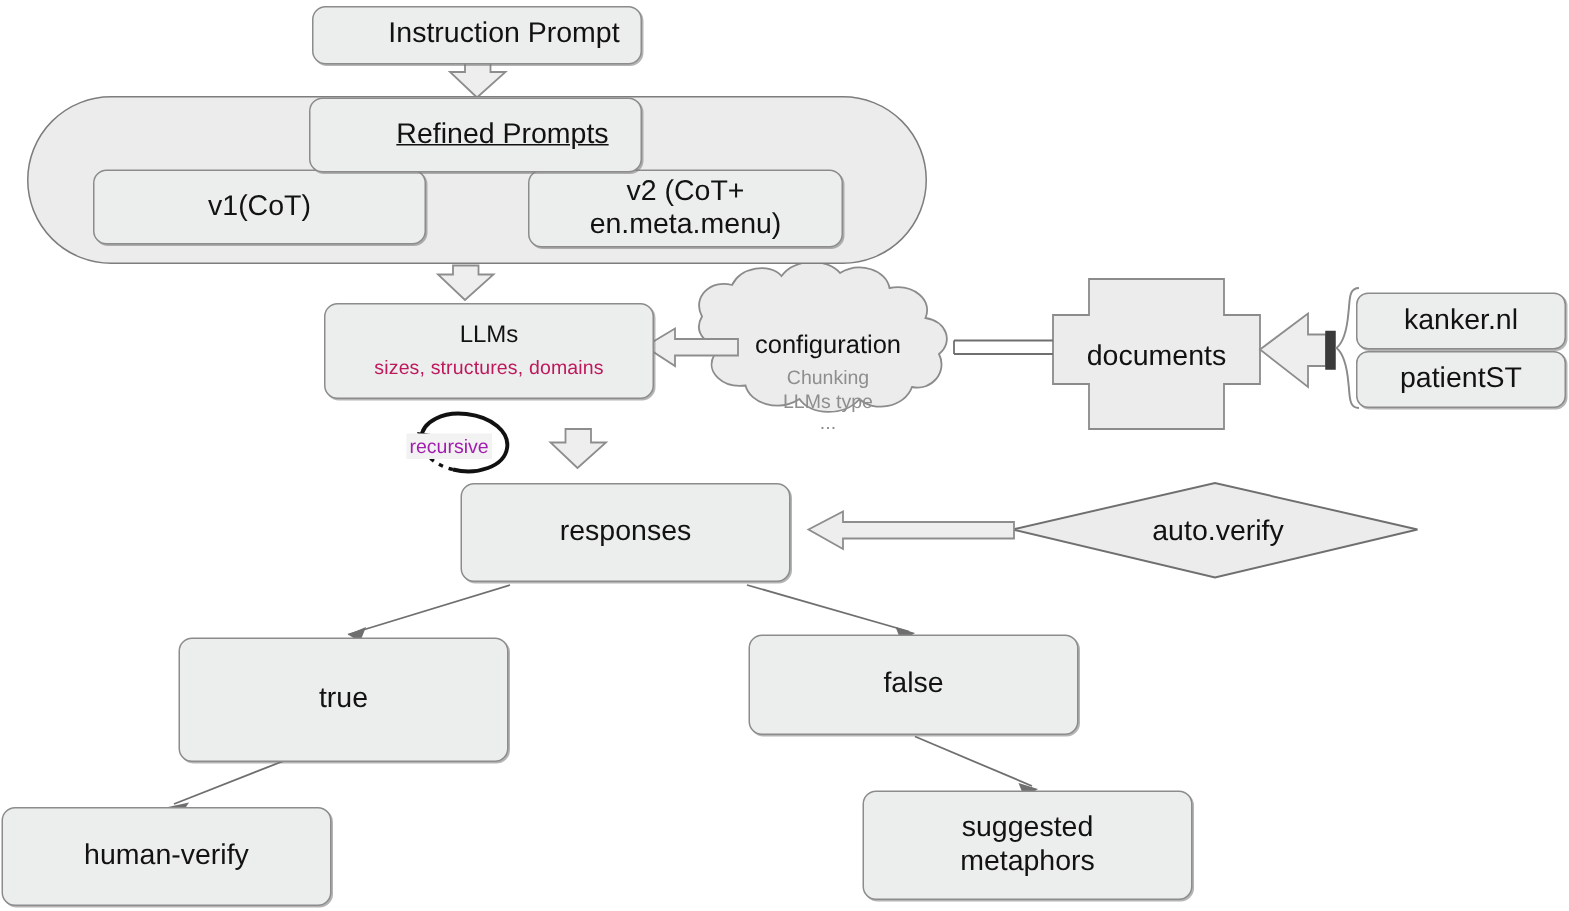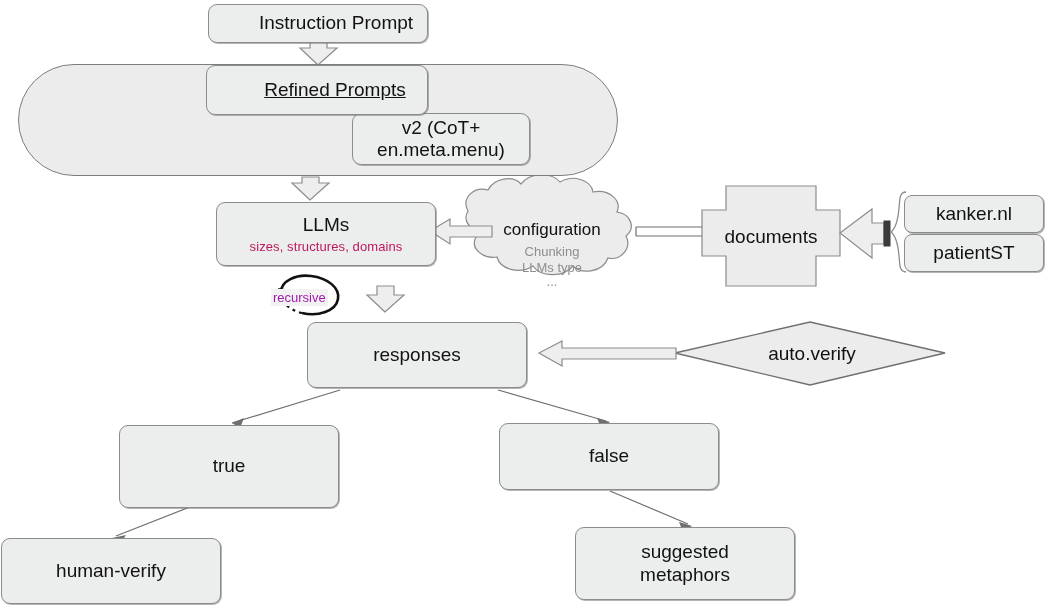--- a/index.html
+++ b/index.html
@@ -302,28 +302,31 @@
   <div class="pill" style="left:18px; top:64px; width:600px; height:112px;"></div>
 
   <div class="node front" style="left:208px; top:4px; width:220px; height:39px;">
     <span class="ttl">Instruction Prompt</span>
   </div>
 
   <div class="node front" style="left:206px; top:65px; width:222px; height:50px;text-decoration:underline;">
     <span class="ttl">Refined Prompts</span>
   </div>
 
-
-  <div class="node" style="left:352px; top:113px; width:178px; height:52px;text-align:center;">
+  <div class="node" style="left:62px; top:113px; width:222px; height:50px;">
+    <span class="ttl">v1(CoT)</span>
+  </div>
+
+  <div class="node" style="left:352px; top:113px; width:210px; height:52px;text-align:center;">
     <span class="ttl">v2 (CoT+</span>
     <span class="ttl">en.meta.menu)</span>
   </div>
 
   <div class="node" style="left:216px; top:202px; width:220px; height:64px;">
-    <span class="ttl" style="font-size:19px;">LLMs</span>
+    <span class="ttl" style="font-size:16px;">LLMs</span>
     <span class="sub">sizes, structures, domains</span>
   </div>
 
   <div class="node" style="left:307px; top:322px; width:220px; height:66px;text-align:right;">
     <span class="ttl">responses</span>
   </div>
 
   <div class="node" style="left:119px; top:425px; width:220px; height:83px;">
     <span class="ttl">true</span>
   </div>

